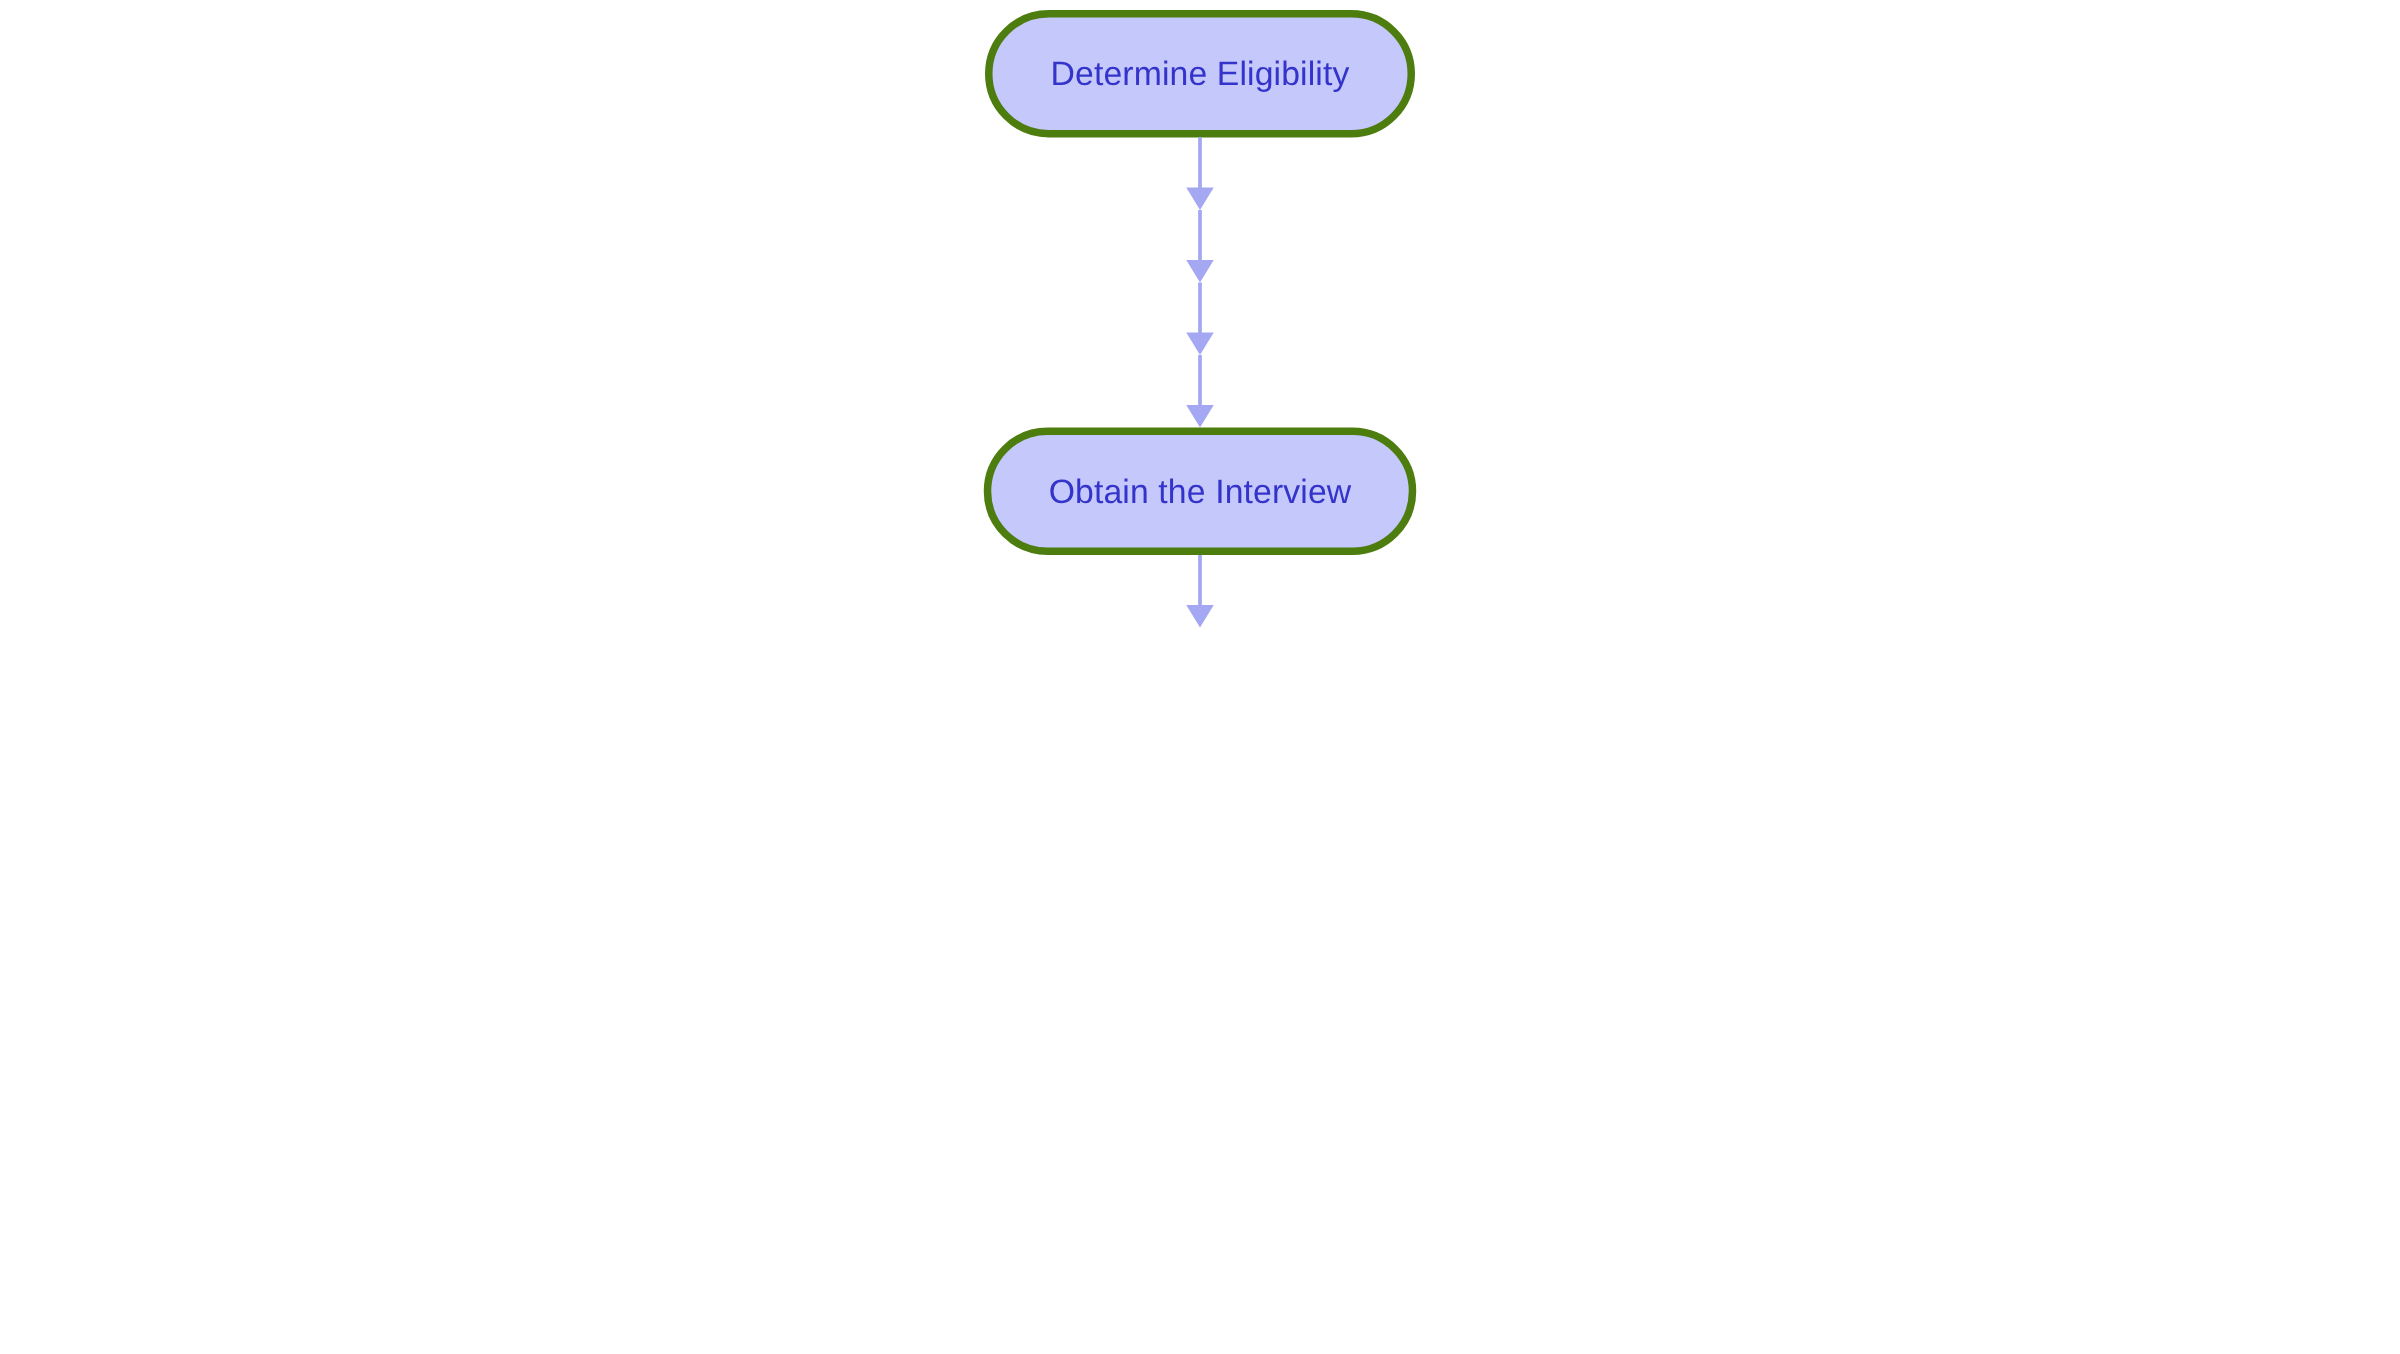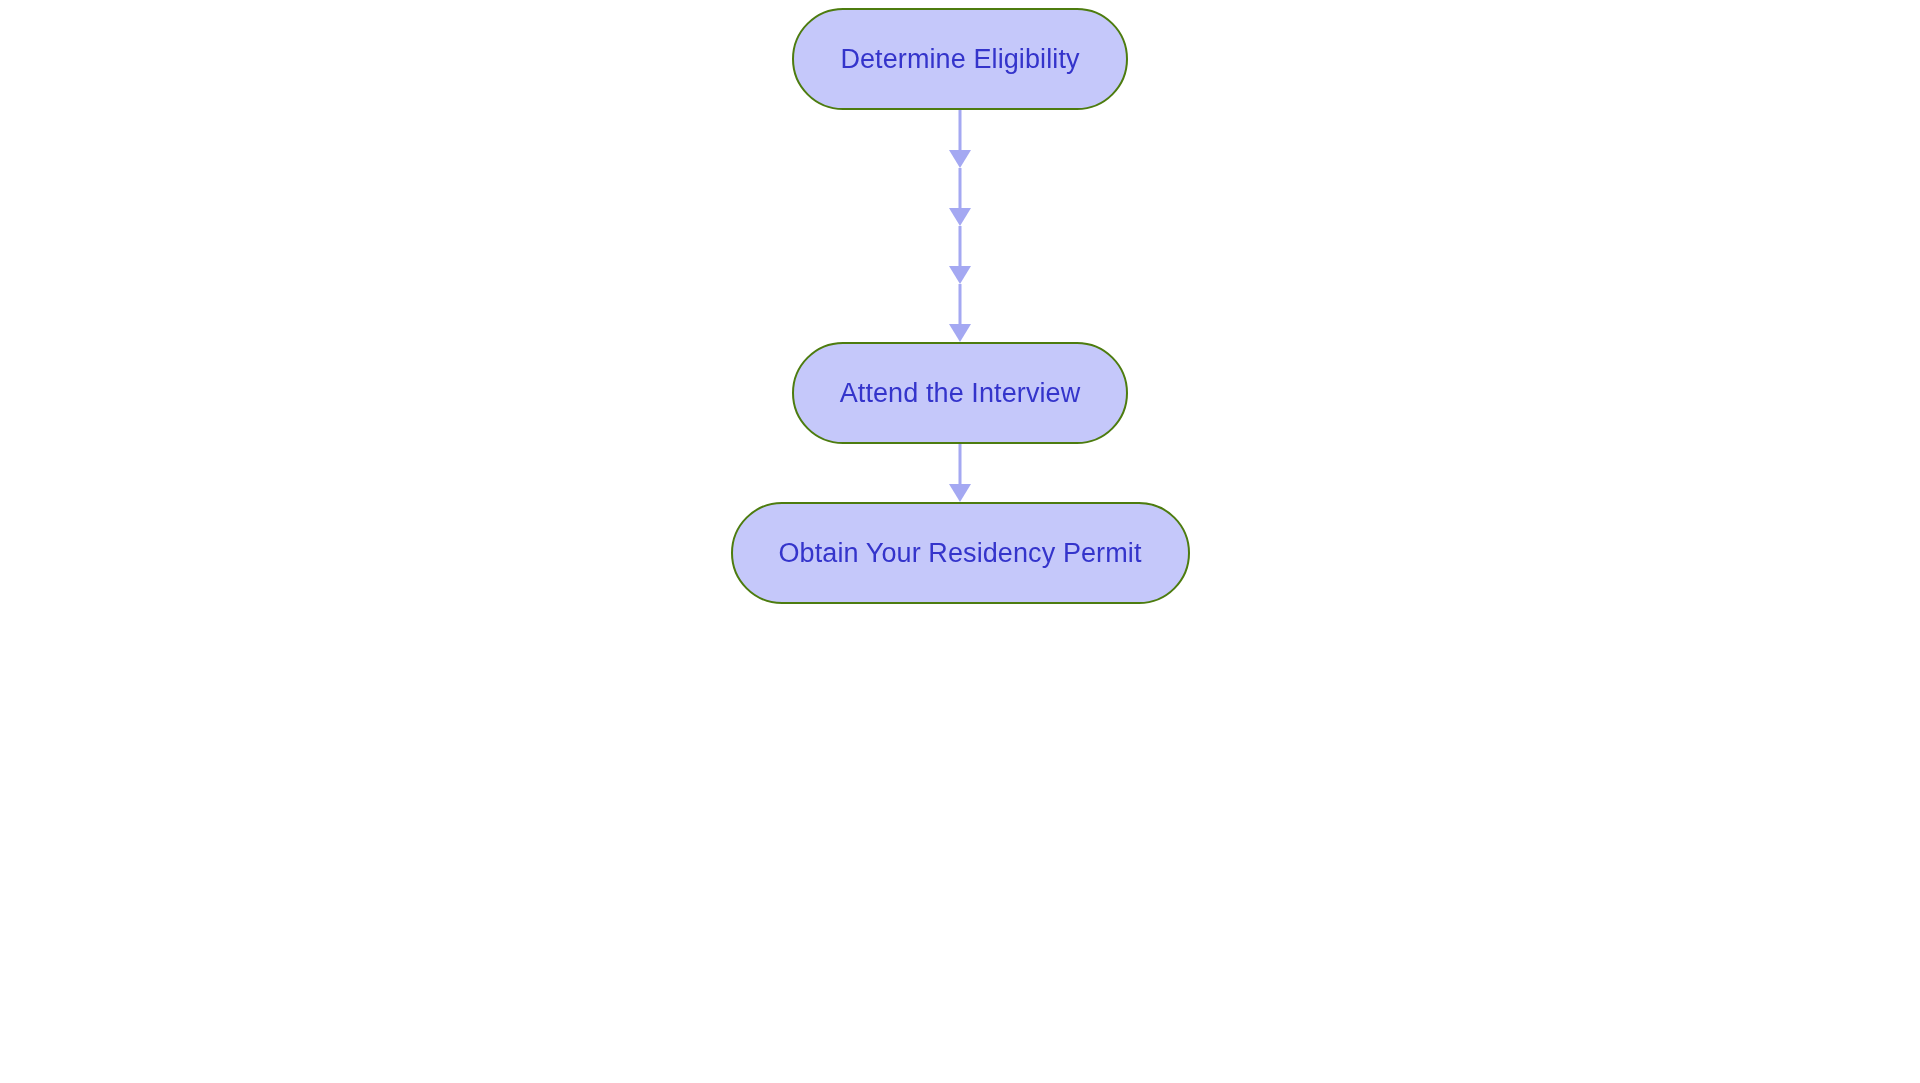--- a/index.html
+++ b/index.html
@@ -33,21 +33,21 @@
     justify-content: flex-start;
     padding-top: 8px;
     box-sizing: border-box;
   }
 
   .node {
     box-sizing: border-box;
     height: 102px;
     border-radius: 51px;
     background: #c5c8fa;
-    border: 2px solid #4d7c0f;
+    border: 6px solid #4d7c0f;
     display: flex;
     align-items: center;
     justify-content: center;
     padding: 0 46px;
     white-space: nowrap;
     flex: none;
   }
 
   .node-label {
     color: #3434cb;
@@ -114,26 +114,23 @@
       <div class="conn-head"></div>
     </div>
 
 
     <div class="connector">
       <div class="conn-line"></div>
       <div class="conn-head"></div>
     </div>
 
     <div class="node">
-      <span class="node-label">Attend the Interview</span>
+      <span class="node-label">Obtain the Interview</span>
     </div>
 
     <div class="connector">
       <div class="conn-line"></div>
       <div class="conn-head"></div>
     </div>
 
-    <div class="node">
-      <span class="node-label">Obtain Your Residency Permit</span>
-    </div>
 
   </div>
 </div>
 
 </body></html>

